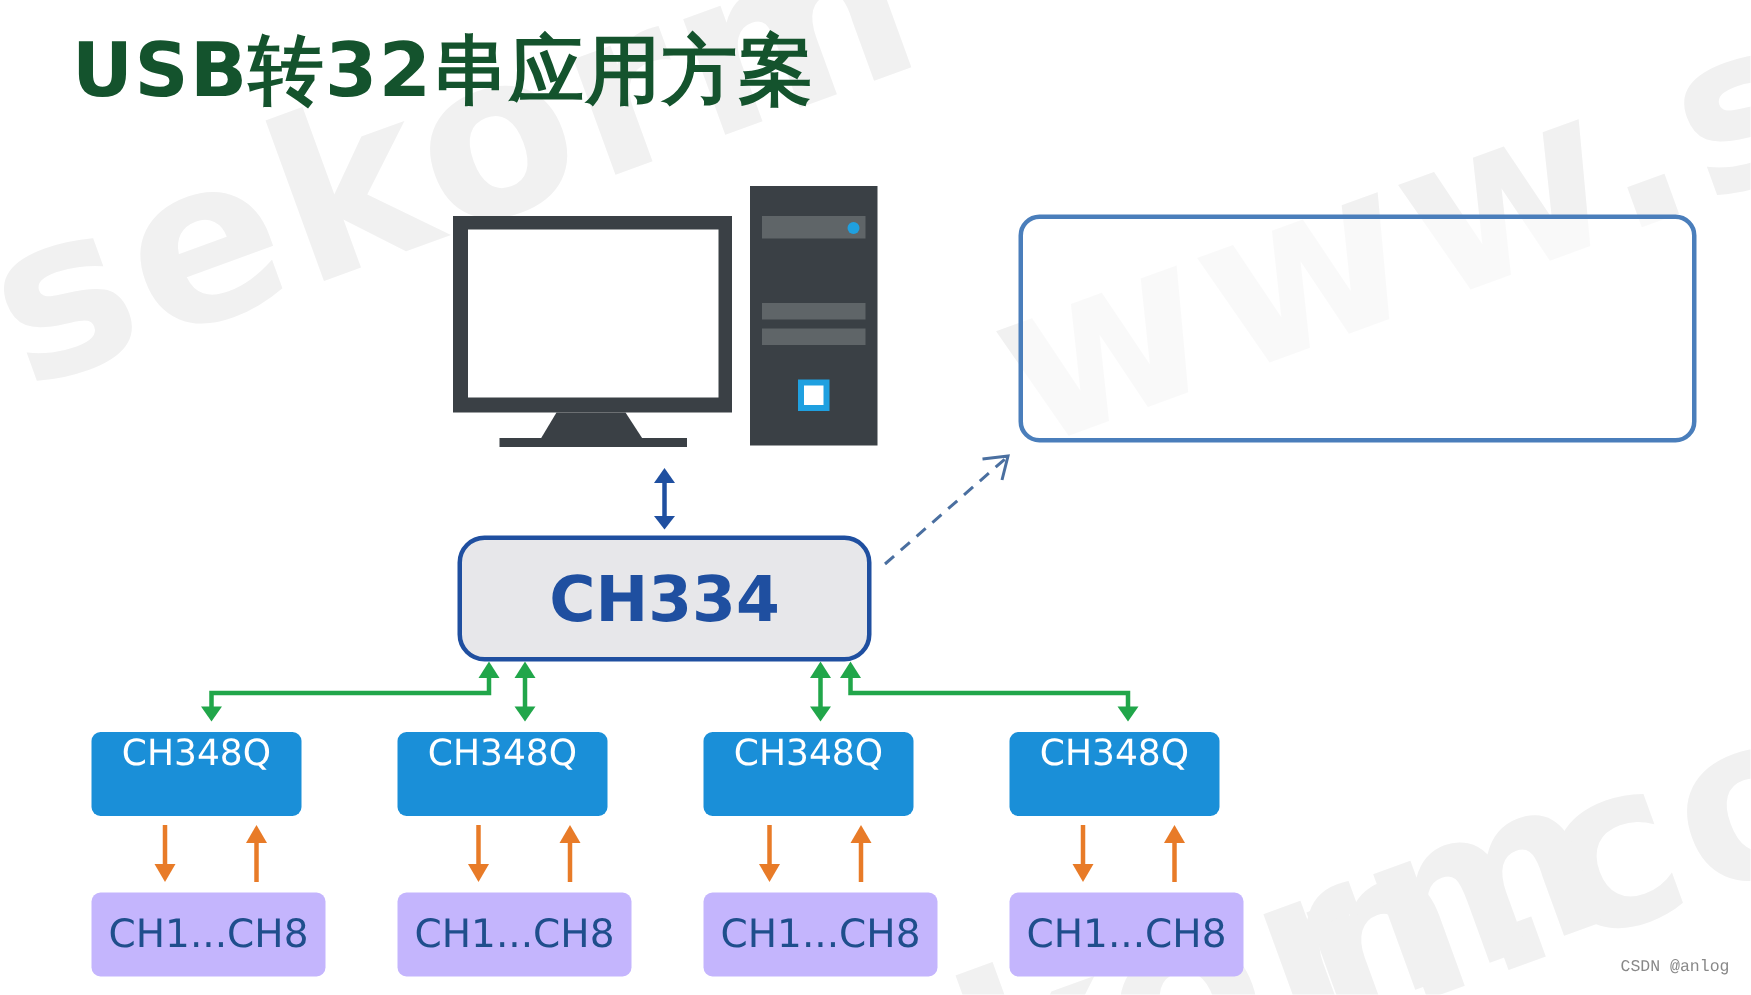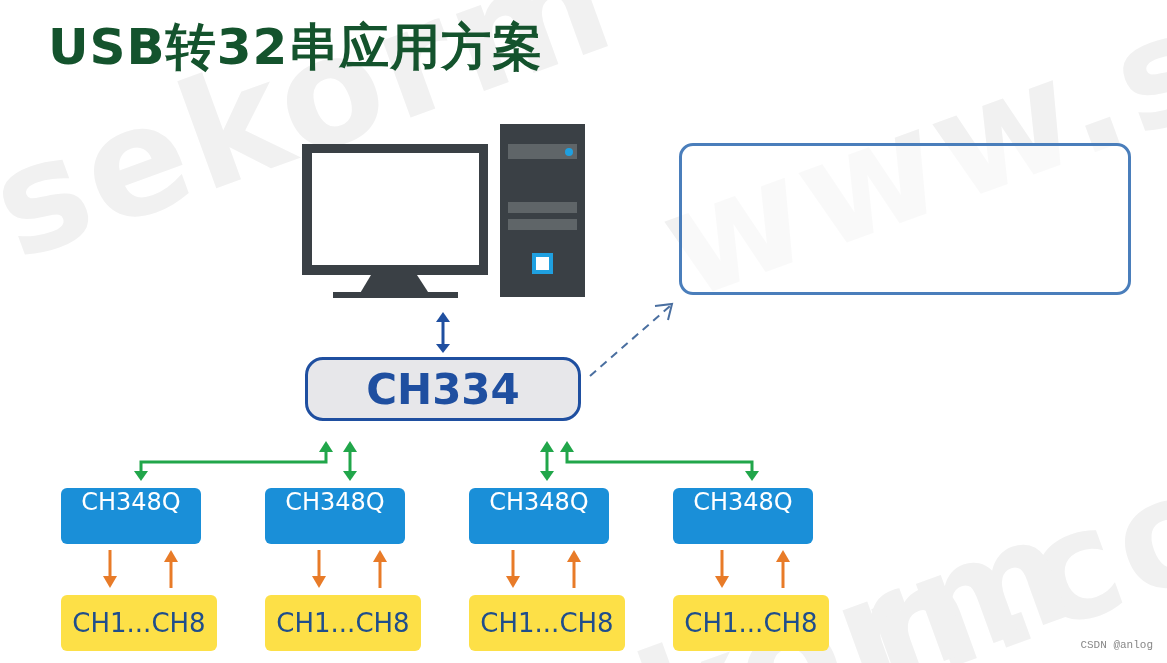--- a/index.html
+++ b/index.html
@@ -20,32 +20,32 @@
     .callout {
       position: absolute; left: 679px; top: 143px; width: 452px; height: 152px;
       border: 3px solid #4a7ebb; border-radius: 14px; background: rgba(255,255,255,0.6);
       box-sizing: border-box;
     }
     .callout-text {
       position: absolute; left: 28px; top: 36px; font-size: 31px; font-weight: bold;
       color: #1f4e8c; line-height: 42px;
     }
     .ch334 {
-      position: absolute; left: 305px; top: 357px; width: 276px; height: 64px;
+      position: absolute; left: 305px; top: 357px; width: 276px; height: 84px;
       background: #e7e7ea; border: 3px solid #1f4fa0; border-radius: 18px; box-sizing: border-box;
       display: flex; align-items: center; justify-content: center;
     }
     .ch334 span { font-size: 42px; font-weight: bold; color: #1f4fa0; }
     .ch348 {
       position: absolute; top: 488px; width: 140px; height: 56px; background: #1a8fd8;
       border-radius: 6px; display: flex; align-items: flex-start; justify-content: center;
     }
     .ch348 span { color: #ffffff; font-size: 24px; }
     .chx {
-      position: absolute; top: 595px; width: 156px; height: 56px; background: #fde047;
+      position: absolute; top: 595px; width: 156px; height: 56px; background: #c4b5fd;
       border-radius: 6px; display: flex; align-items: center; justify-content: center;
     }
     .chx span { color: #1f4e8c; font-size: 26px; }
     .credit {
       position: absolute; right: 14px; bottom: 12px; font-size: 11px; color: #888;
       font-family: Liberation Mono, monospace;
     }
     svg.overlay { position: absolute; left: 0; top: 0; }
   </style>
 </head>

